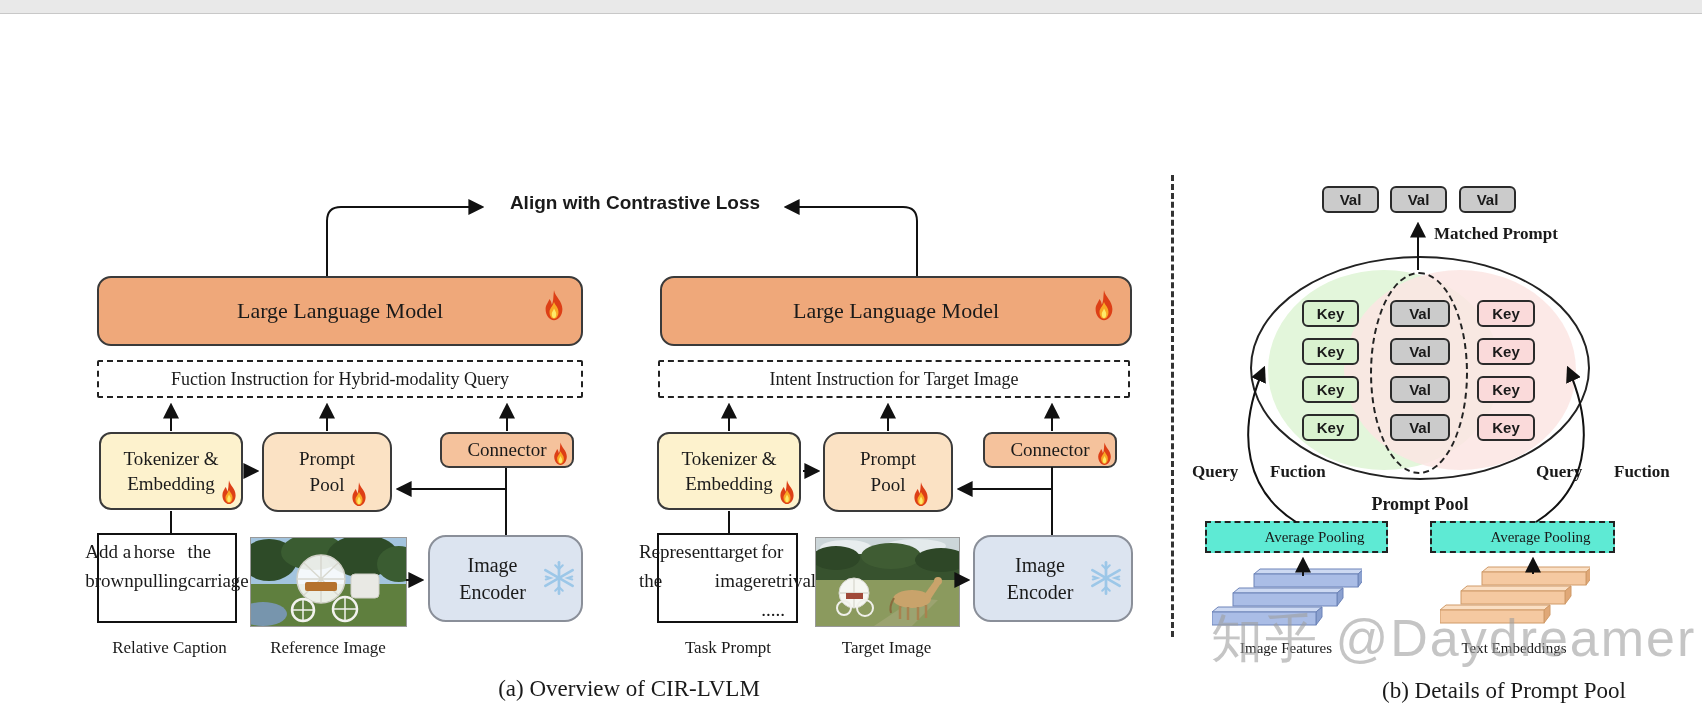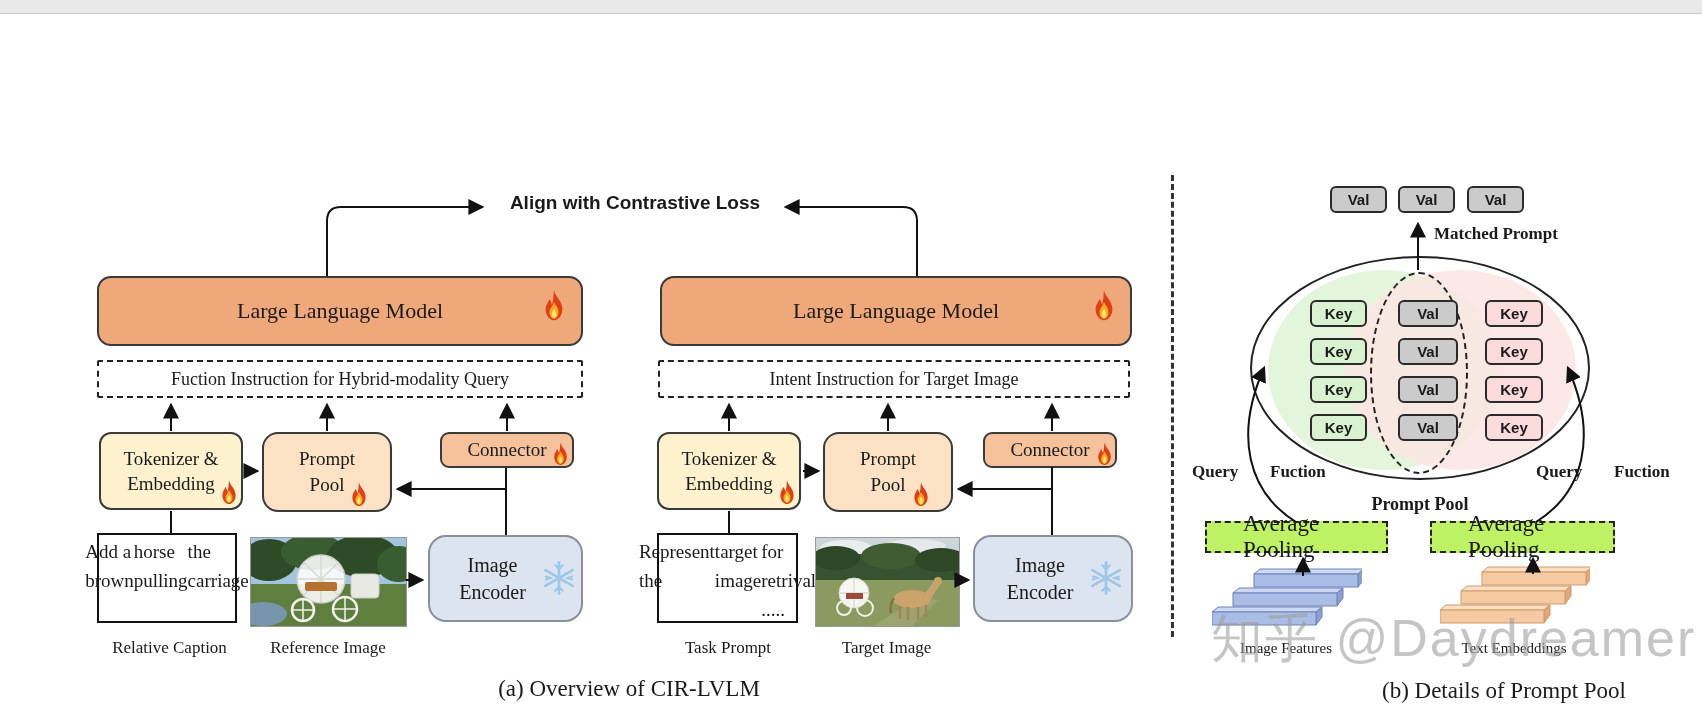--- a/index.html
+++ b/index.html
@@ -20,29 +20,29 @@
   .plainbox{background:#fff;border:2px solid #111;font-size:19px;line-height:29px;
             display:flex;flex-direction:row;justify-content:center;padding:2px 6px;box-sizing:border-box;
             text-align:left;z-index:2;}
   .small-label{font-size:17px;text-align:center;z-index:2;}
   .fig-caption{font-size:23px;text-align:center;z-index:2;}
   .align-label{font-family:"Liberation Sans","DejaVu Sans",sans-serif;font-weight:bold;font-size:19px;
                text-align:center;z-index:2;}
   
   .kv{box-sizing:border-box;border:2px solid #2a2a2a;border-radius:6px;
       font-family:"Liberation Sans","DejaVu Sans",sans-serif;font-weight:bold;font-size:15px;
-      display:flex;align-items:center;justify-content:center;z-index:4;margin-left:8px;}
+      display:flex;align-items:center;justify-content:center;z-index:4;}
   .val{background:#cbcbcb;}
   .keyg{background:#d9f2cf;}
   .keyp{background:#fadada;}
   .boldserif{font-weight:bold;font-size:17px;z-index:4;}
   .pool-ellipse{box-sizing:border-box;border:2px solid #222;border-radius:50%;overflow:hidden;background:#fff;z-index:3;}
   .blob{border-radius:50%;position:absolute;}
   .dashed-oval{box-sizing:border-box;border:2px dashed #222;border-radius:50%;position:absolute;z-index:3;}
-  .avgpool{box-sizing:border-box;border:2px dashed #222;background:#bef264;font-size:23px;
+  .avgpool{box-sizing:border-box;border:2px dashed #222;background:#5eead4;font-size:15px;
            display:flex;align-items:center;justify-content:center;z-index:2;padding-left:36px;}
   #divider{left:1171px;top:175px;height:462px;width:0;border-left:3px dashed #333;z-index:2;}
   #watermark{left:1211px;top:604px;font-family:"Liberation Sans","DejaVu Sans",sans-serif;
              font-size:52px;color:rgba(158,158,158,0.6);letter-spacing:2px;z-index:9;white-space:nowrap;}
   #arrowlayer{left:0;top:0;width:1702px;height:724px;z-index:7;pointer-events:none;}
   .fire{position:absolute;z-index:5;}
   .snow{position:absolute;z-index:5;}
   .photo{z-index:2;border:1px solid #999;}
 </style>
 </head>

